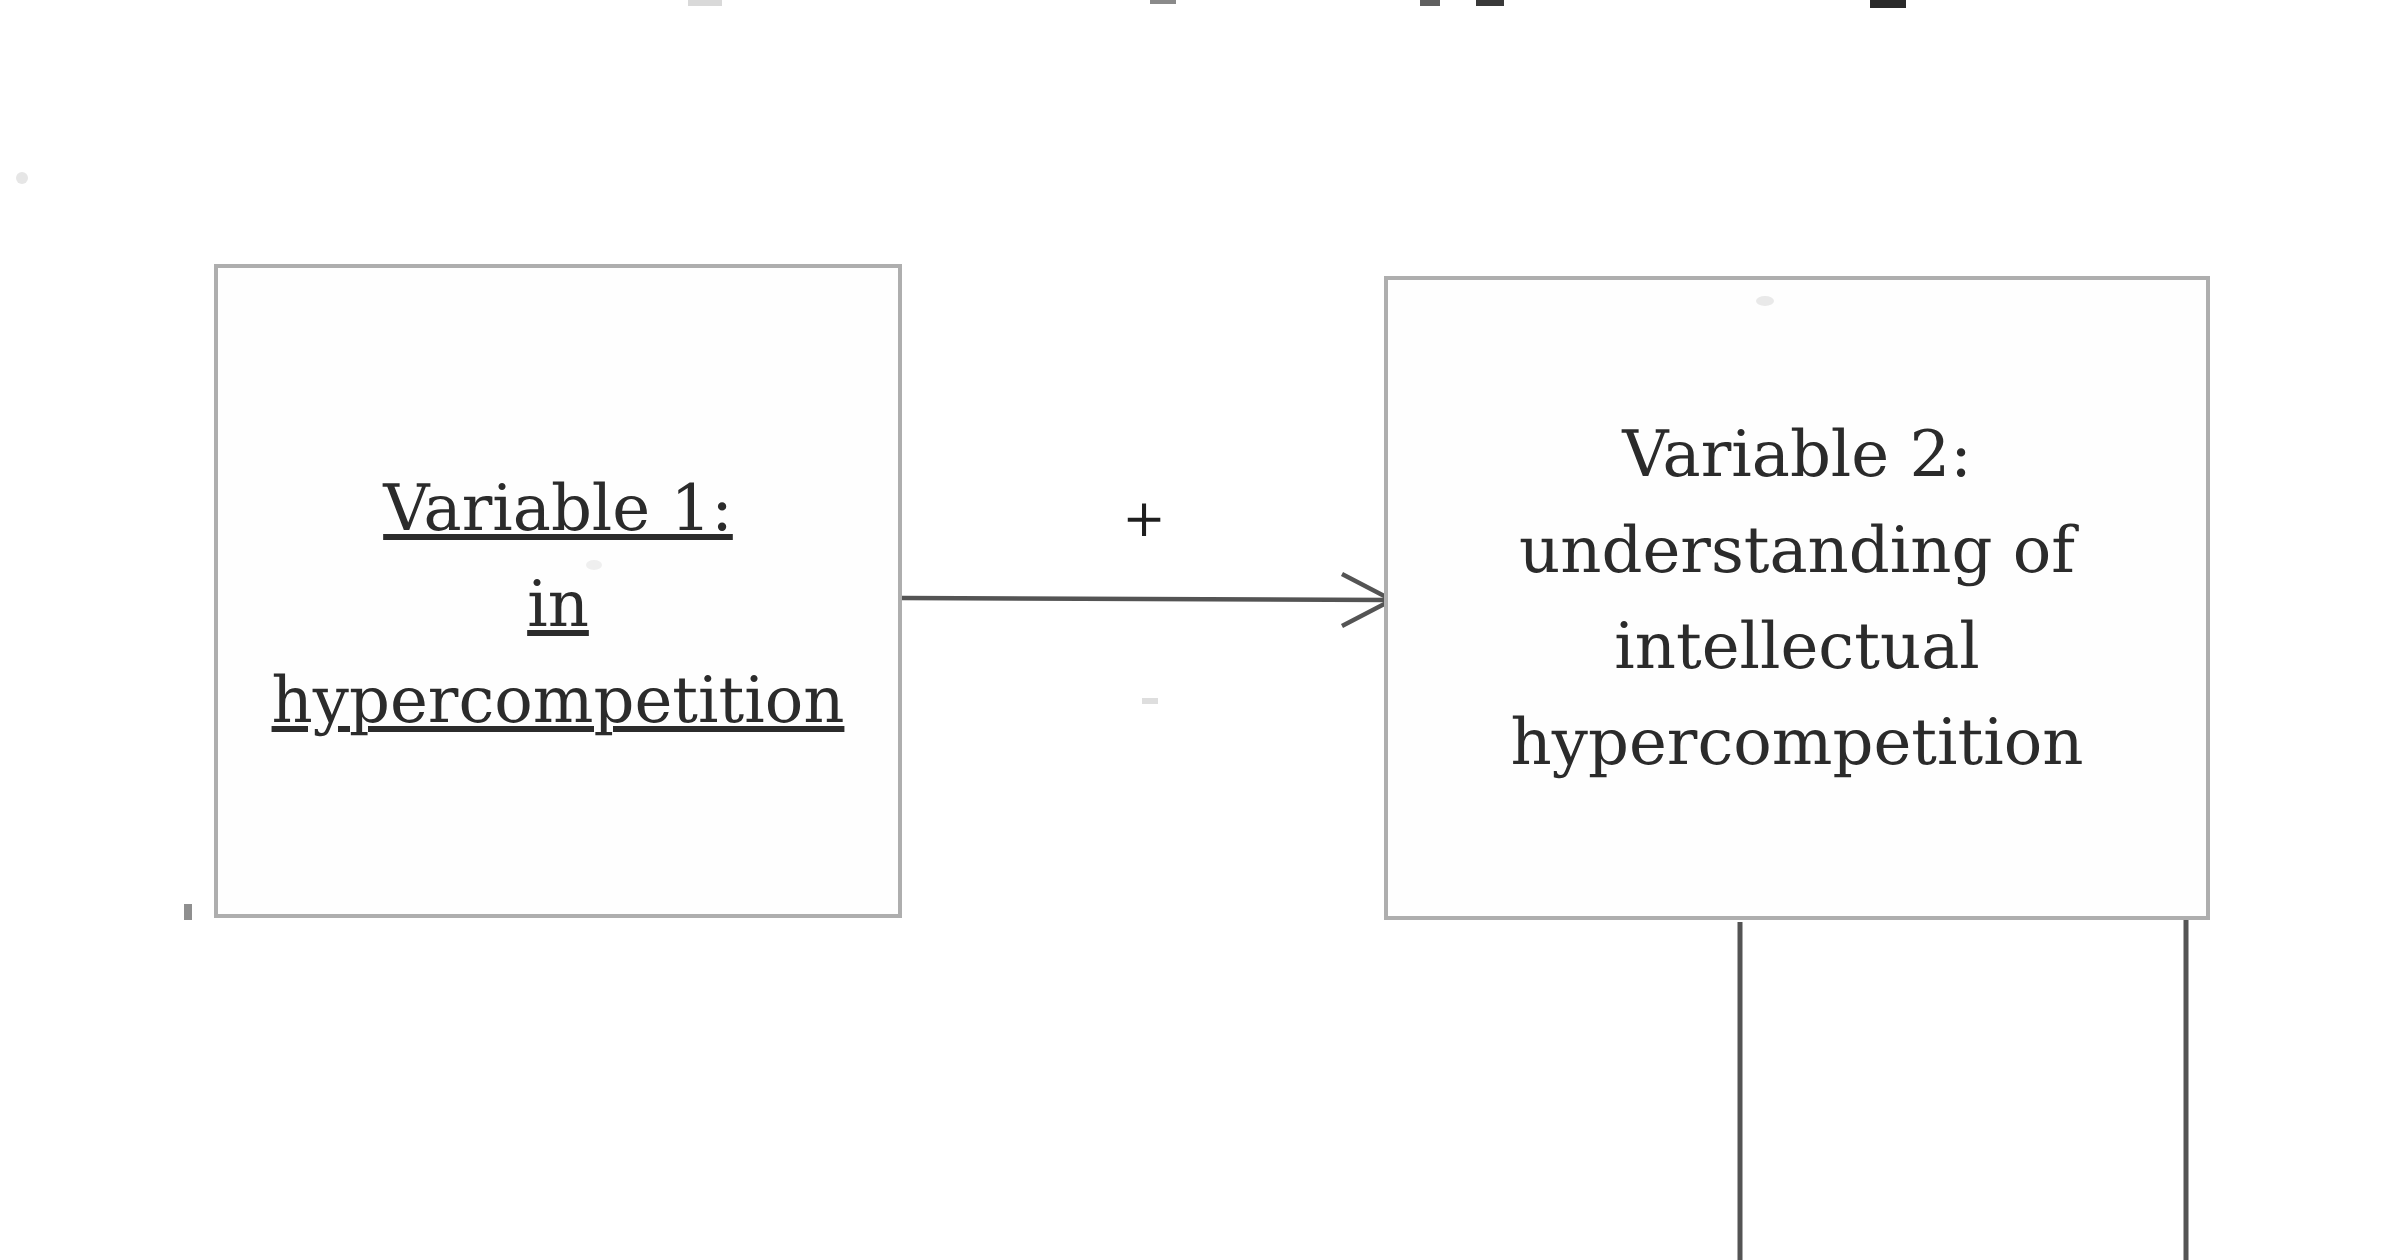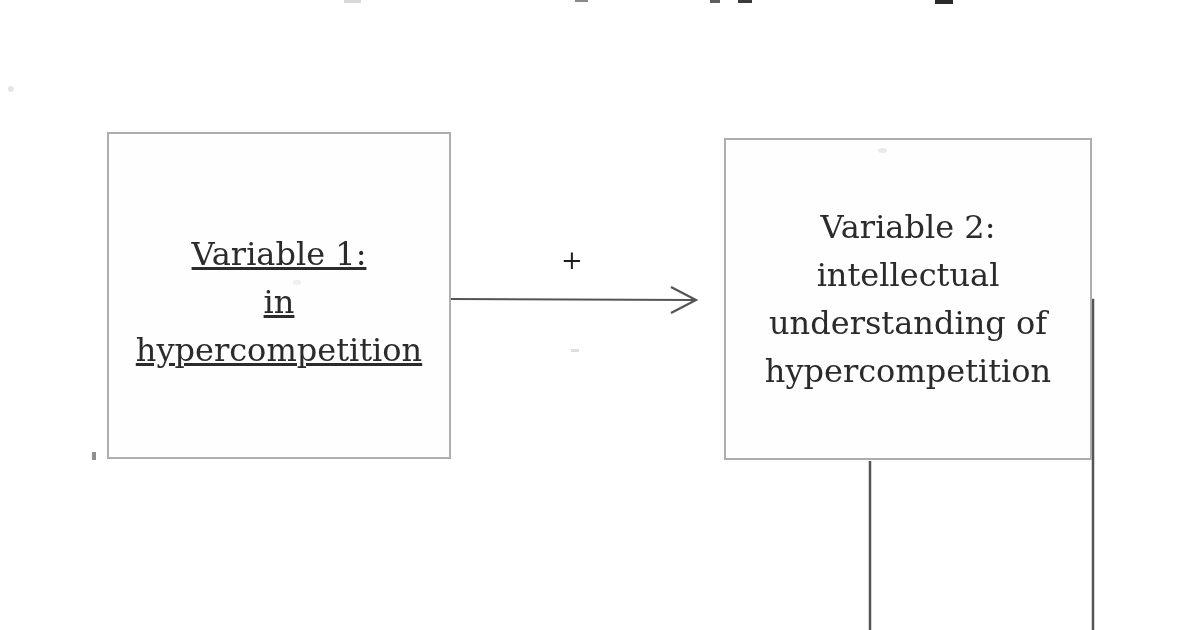--- a/index.html
+++ b/index.html
@@ -26,21 +26,21 @@
     flex-direction: column;
     justify-content: center;
     align-items: center;
     text-align: center;
     color: #2b2b2b;
     font-size: 32px;
     line-height: 48px;
   }
   .vbox .line { white-space: nowrap; }
   .box-1 { left: 107px; top: 132px; width: 344px; height: 327px; padding-top: 12px; text-decoration: underline; }
-  .box-2 { left: 724px; top: 138px; width: 368px; height: 322px; }
+  .box-2 { left: 692px; top: 138px; width: 413px; height: 322px; }
   .plus-label {
     position: absolute;
     left: 557px; top: 245px;
     width: 30px;
     text-align: center;
     font-size: 26px;
     line-height: 30px;
     color: #1f1f1f;
   }
   .artifact { position: absolute; }
@@ -78,22 +78,22 @@
   </svg>
 
   <div class="vbox box-1">
     <div class="line">Variable 1:</div>
     <div class="line">in</div>
     <div class="line">hypercompetition</div>
   </div>
 
   <div class="vbox box-2">
     <div class="line">Variable 2:</div>
+    <div class="line">understanding of</div>
     <div class="line">intellectual</div>
-    <div class="line">understanding of</div>
     <div class="line">hypercompetition</div>
   </div>
 
   <div class="plus-label">+</div>
 
   <div class="artifact art-a"></div>
   <div class="artifact art-b"></div>
   <div class="artifact art-c"></div>
   <div class="artifact art-d"></div>
   <div class="artifact art-e"></div>

